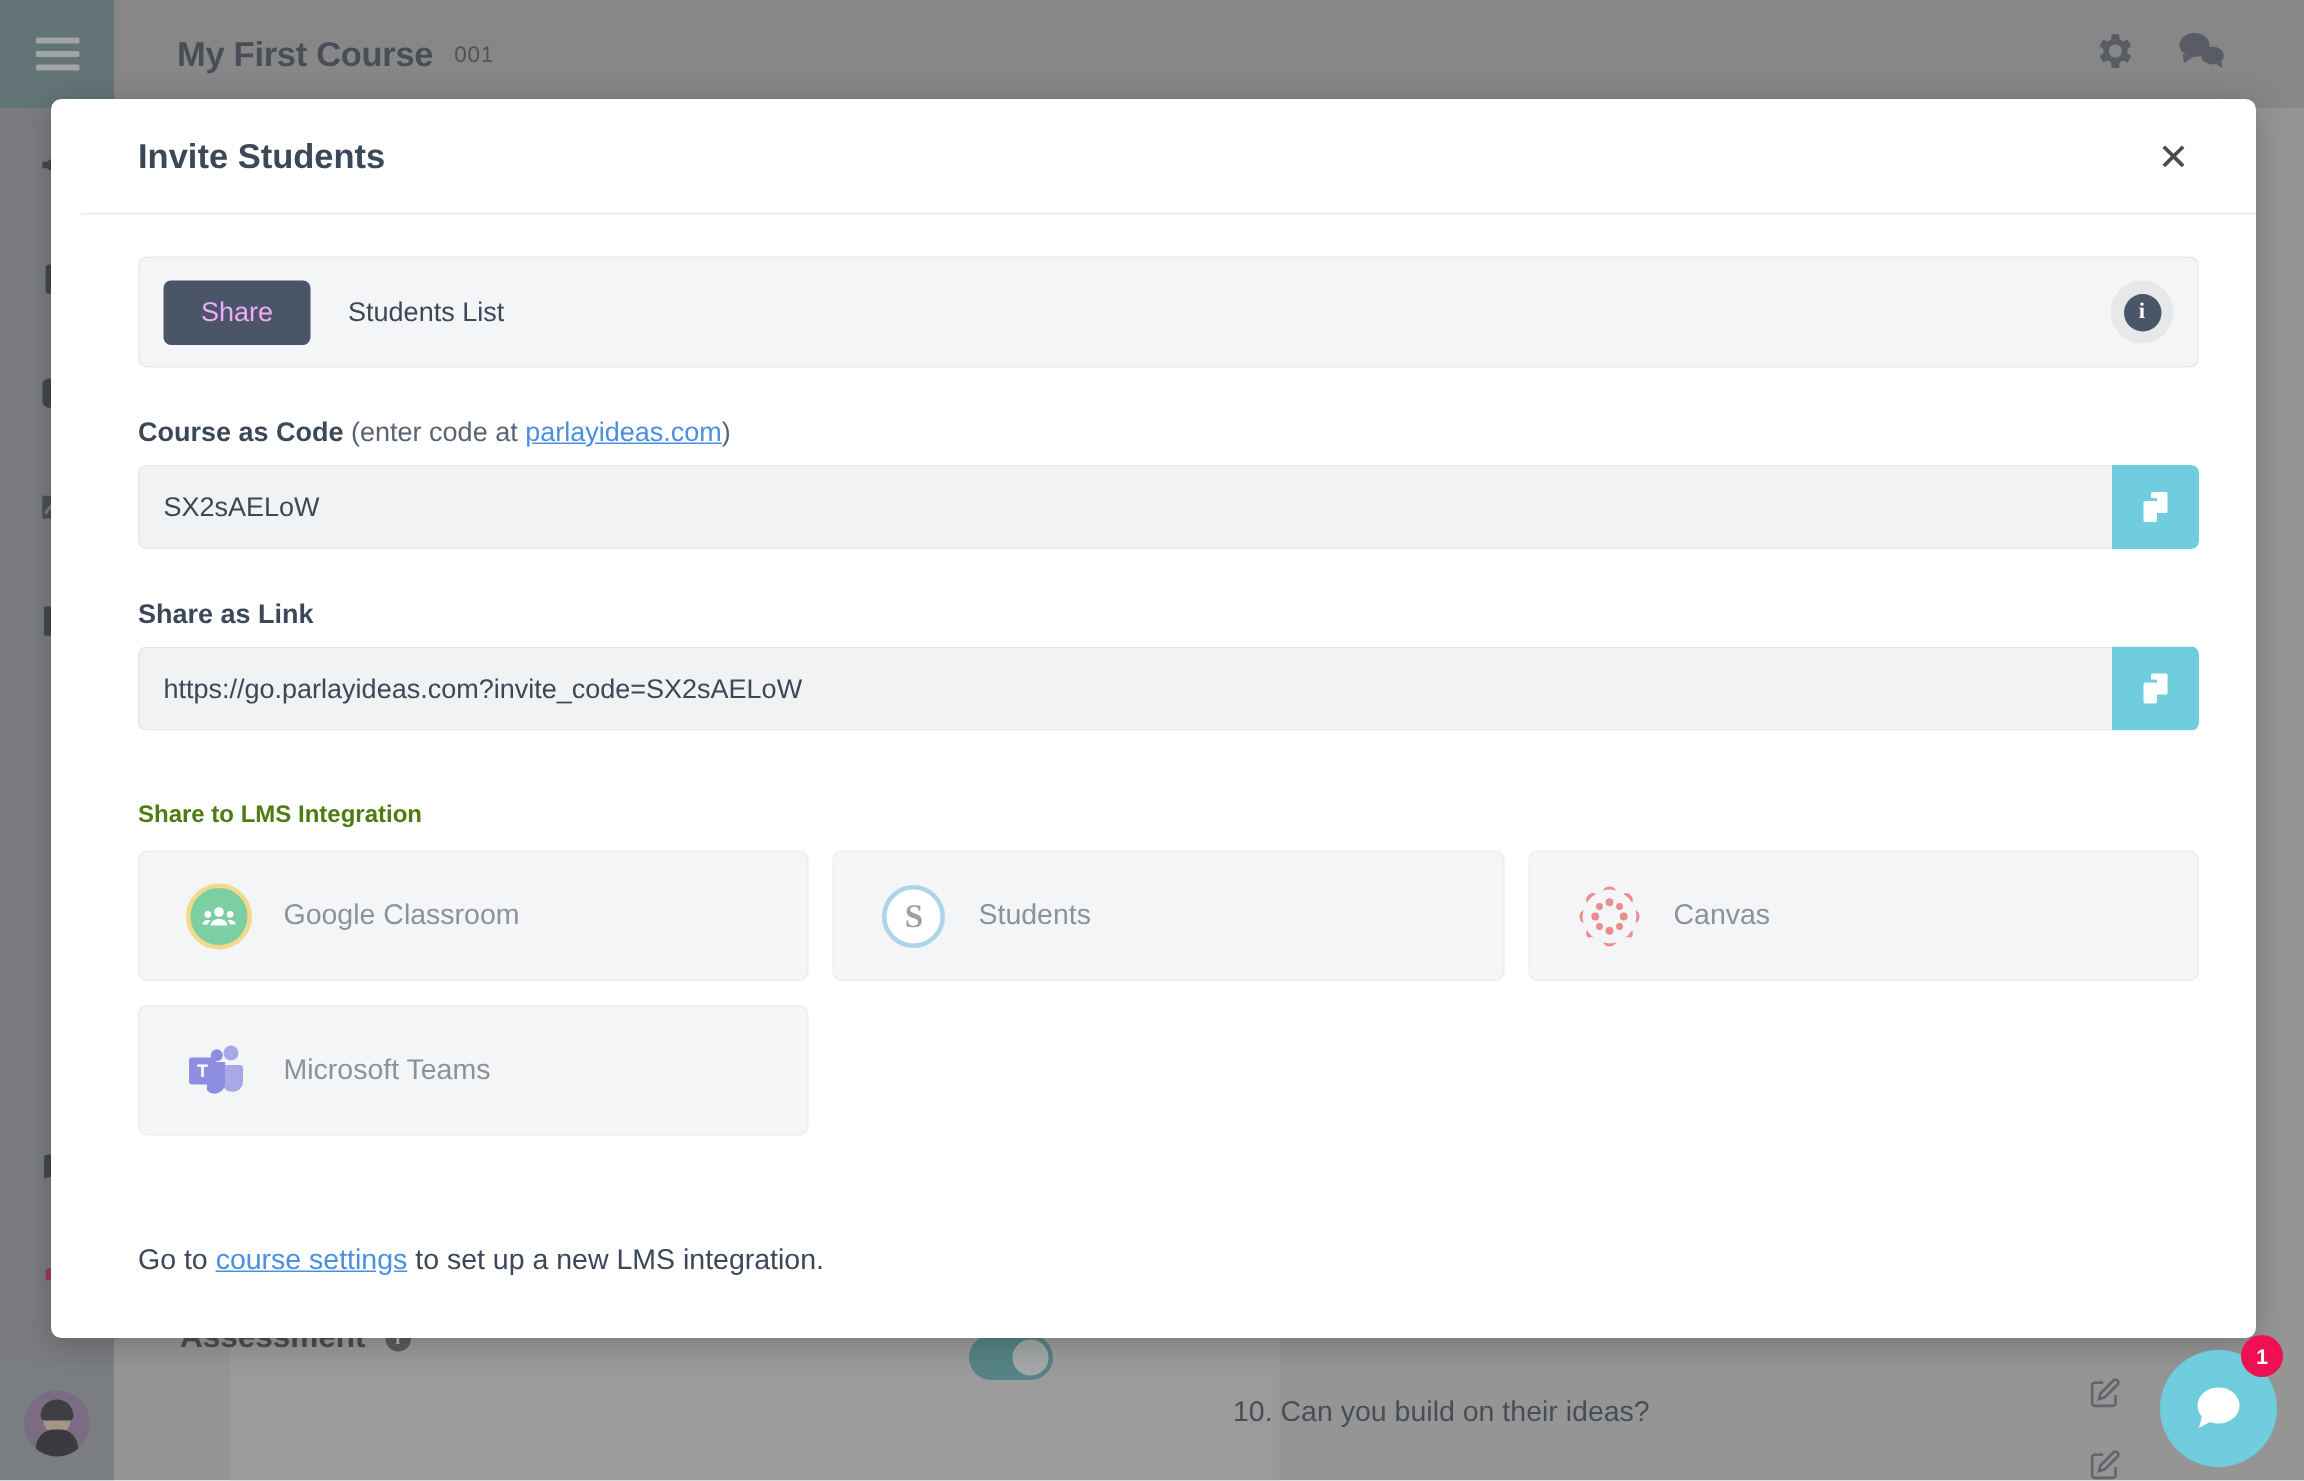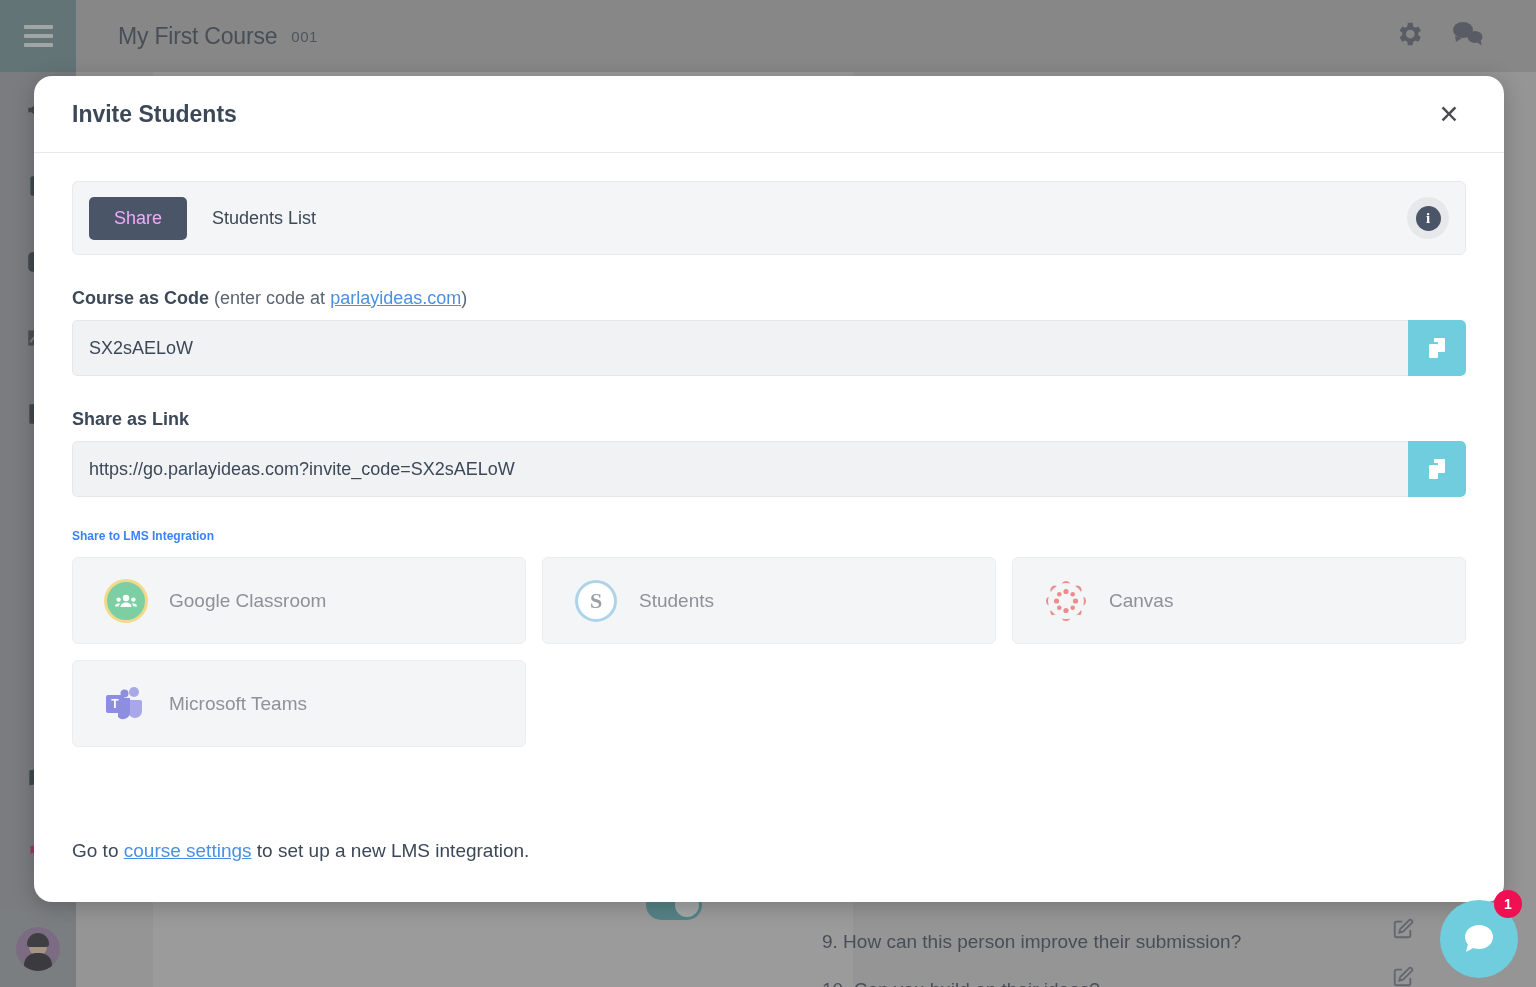--- a/index.html
+++ b/index.html
@@ -48,21 +48,21 @@
   .hamburger-btn span {
     display: block;
     width: 29px; height: 4px;
     background: #dfe5e6;
     border-radius: 1px;
   }
 
   .course-title {
     margin-left: 42px;
     font-size: 23px;
-    font-weight: normal;
+    font-weight: bold;
     color: #3c4858;
     letter-spacing: -0.2px;
     text-align: center;
   }
   .course-code {
     margin-left: 14px;
     font-size: 15px;
     color: #49535f;
     letter-spacing: 0.5px;
   }
@@ -241,29 +241,30 @@
   .scrim {
     position: absolute;
     inset: 0;
     background: rgba(86, 86, 86, 0.45);
     z-index: 20;
   }
 
   
   .modal {
     position: absolute;
-    left: 34px; top: 76px;
+    left: 34px; top: 66px;
     width: 1470px;
     height: 826px;
     background: #ffffff;
-    border-radius: 18px;
+    border-radius: 7px;
     box-shadow: 0 4px 22px rgba(0,0,0,0.22);
     z-index: 40;
     display: flex;
     flex-direction: column;
+    padding-left: 20px;
   }
 
   .modal-header {
     height: 77px;
     border-bottom: 1px solid #e7e9ec;
     display: flex;
     align-items: center;
     padding: 0 38px;
     flex: none;
   }
@@ -376,25 +377,25 @@
     background: #6fcddd;
     border-radius: 0 5px 5px 0;
     display: flex;
     align-items: center;
     justify-content: center;
     cursor: pointer;
     flex: none;
   }
 
   .lms-label {
-    margin-top: 32px;
+    margin-top: 48px;
     margin-bottom: 14px;
-    font-size: 12px;
+    font-size: 16px;
     font-weight: bold;
-    color: #3b82f6;
+    color: #4d7c0f;
   }
   .lms-grid {
     display: grid;
     grid-template-columns: repeat(3, 1fr);
     gap: 16px;
   }
   .lms-card {
     height: 87px;
     background: #f4f5f6;
     border: 1px solid #ecedee;
@@ -470,21 +471,20 @@
     </div>
     <div class="bg-divider"></div>
 
     <div class="bg-assessment">
       <span class="bg-assessment-label">Assessment</span>
       <span class="info-dot">i</span>
     </div>
     <div class="bg-toggle"></div>
 
     <div class="bg-questions">
-      <div>9. How can this person improve their submission?</div>
       <div>10. Can you build on their ideas?</div>
     </div>
     <div class="bg-q-edit" style="left:1392px; top:918px;">
       <svg width="22" height="22" viewBox="0 0 24 24" fill="none" stroke="currentColor" stroke-width="2">
         <path d="M20 13v6a2 2 0 0 1-2 2H5a2 2 0 0 1-2-2V6a2 2 0 0 1 2-2h6"></path>
         <path d="M18.5 2.5a2.1 2.1 0 0 1 3 3L12 15l-4 1 1-4z"></path>
       </svg>
     </div>
     <div class="bg-q-edit" style="left:1392px; top:966px;">
       <svg width="22" height="22" viewBox="0 0 24 24" fill="none" stroke="currentColor" stroke-width="2">

